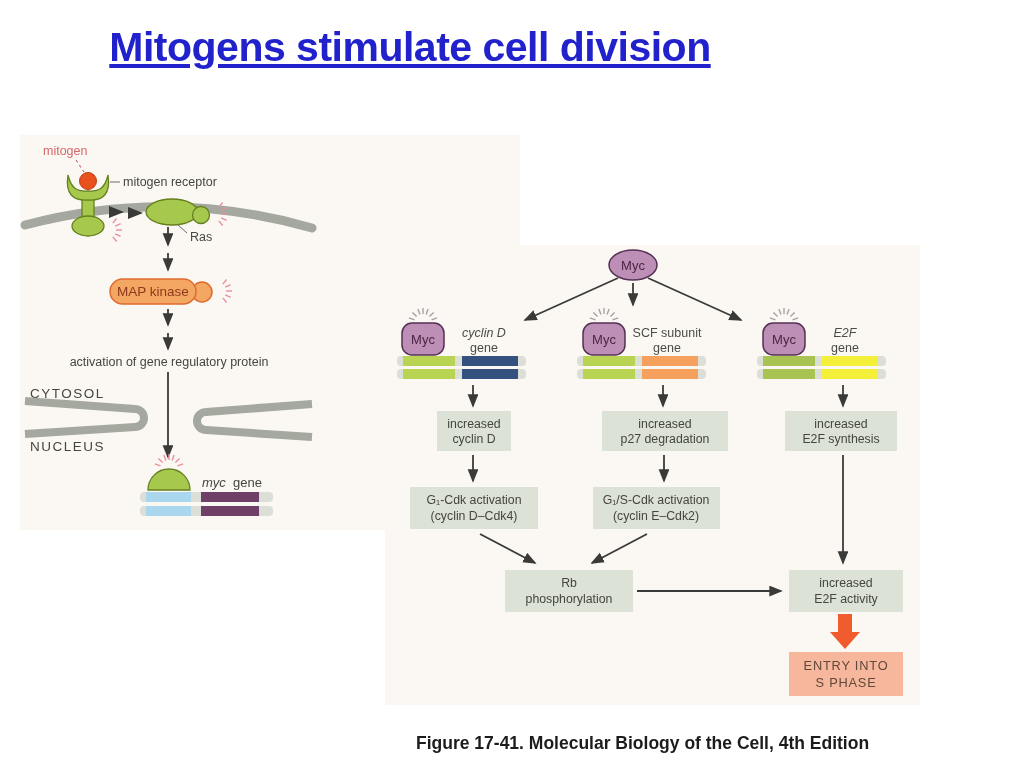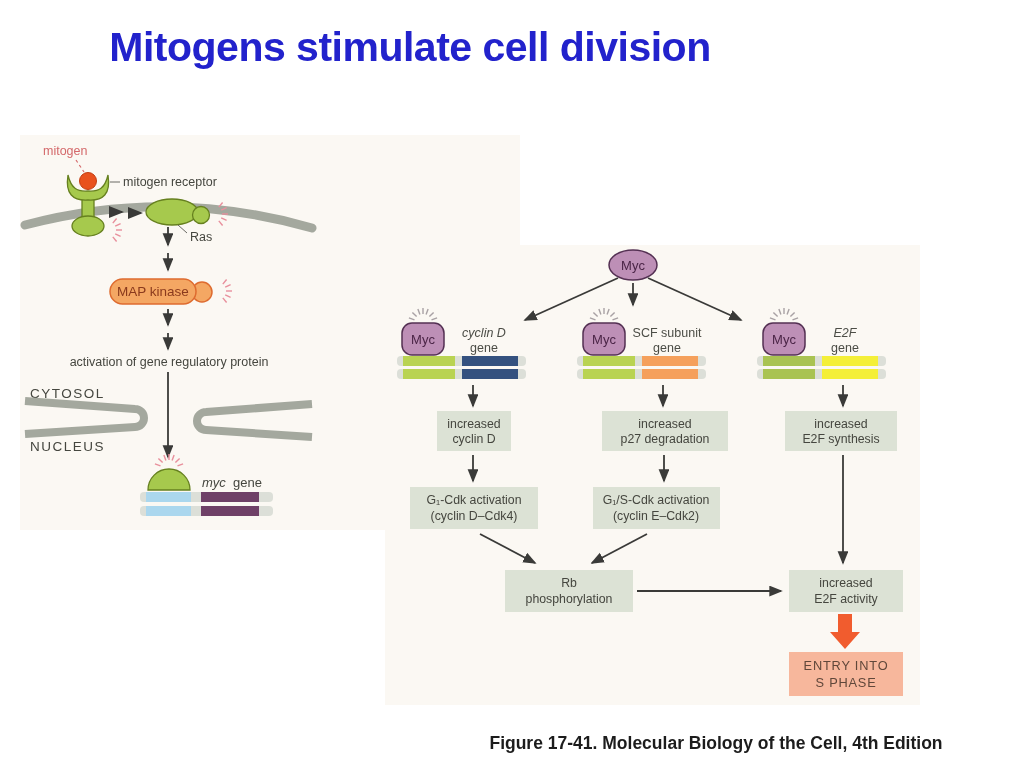--- a/index.html
+++ b/index.html
@@ -1,21 +1,21 @@
 <!DOCTYPE html>
 <html><head>
 <meta charset="utf-8">
 <style>
   html,body{margin:0;padding:0;}
   body{width:1024px;height:768px;background:#ffffff;position:relative;overflow:hidden;
        font-family:"Liberation Sans", sans-serif;}
   .slide{position:absolute;inset:0;background:#ffffff;}
   .title{position:absolute;top:24px;left:0;width:820px;text-align:center;
-         font-size:41px;font-weight:700;letter-spacing:-0.5px;color:#2222cc;}
-  .caption{position:absolute;right:8px;top:733px;width:600px;text-align:center;
+         font-size:41px;font-weight:700;letter-spacing:-0.5px;color:#2222cc;text-decoration:underline;}
+  .caption{position:absolute;right:8px;top:733px;width:600px;text-align:left;
            font-size:17.5px;font-weight:600;color:#1c1c1c;}
   svg text{font-family:"Liberation Sans", sans-serif;}
   .lbl{fill:#45463f;font-size:12.5px;}
   .boxt{fill:#45463f;font-size:12.3px;text-anchor:middle;}
   .genet{fill:#4c4d46;font-size:12.5px;text-anchor:middle;}
   .myct{fill:#4b2547;font-size:13px;text-anchor:middle;}
 </style>
 </head>
 <body>
 

